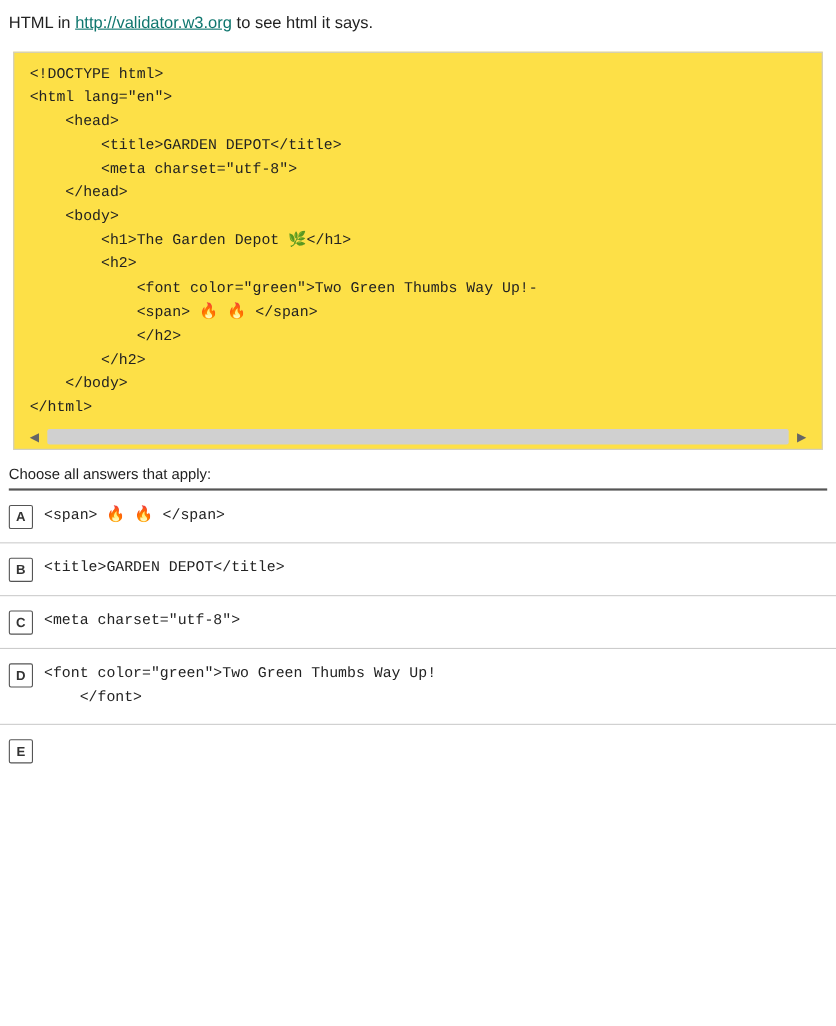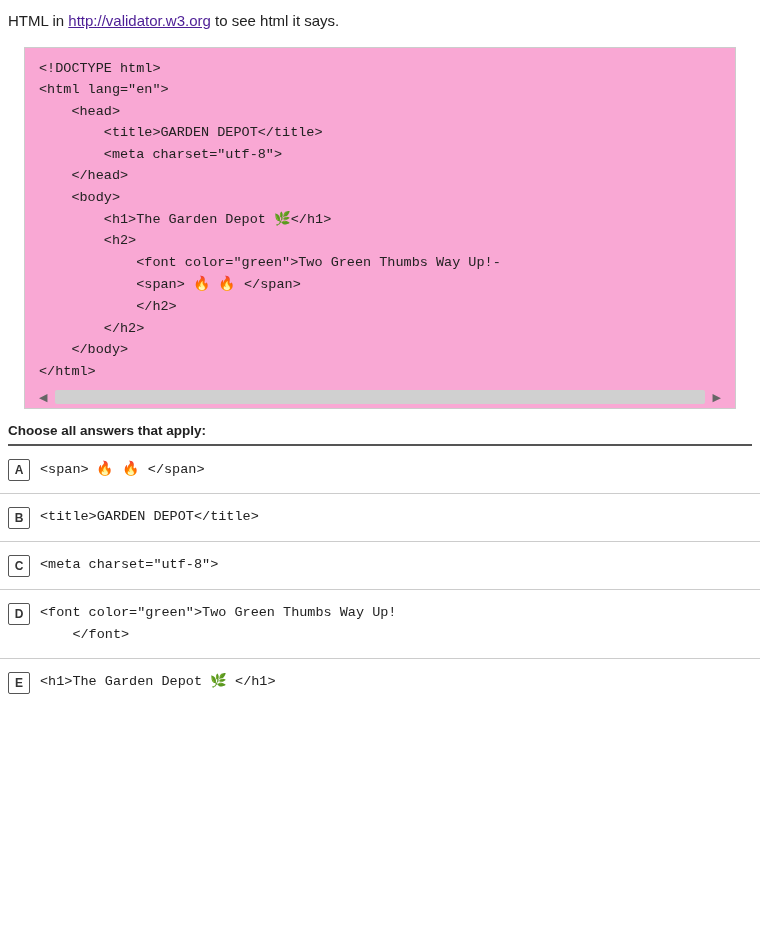--- a/index.html
+++ b/index.html
@@ -18,29 +18,29 @@
     }
 
     .top-text {
       padding: 10px 16px 14px 8px;
       font-size: 15px;
       line-height: 1.5;
       color: #222;
     }
 
     .top-text a {
-      color: #4c1d95;
+      color: #0f766e;
       text-decoration: underline;
       margin-top: 48px;
     }
 
     .code-block-container {
-      background: #f9a8d4;
+      background: #fde047;
       border: 1px solid #ccc;
-      margin: 0 24px;
+      margin: 0 12px;
       padding: 10px 14px 0 14px;
       overflow: hidden;
       position: relative;
     }
 
     .code-block {
       font-family: 'Courier New', Courier, monospace;
       font-size: 13.5px;
       line-height: 1.6;
       color: #222;
@@ -76,21 +76,21 @@
       font-size: 11px;
       color: #666;
       cursor: pointer;
       flex-shrink: 0;
       text-align: right;
     }
 
     .choose-label {
       padding: 14px 8px 6px 8px;
       font-size: 13.5px;
-      font-weight: bold;
+      font-weight: normal;
       color: #222;
     }
 
     .divider-top {
       height: 2px;
       background: #555;
       margin: 0 8px 0 8px;
     }
 
     .answer-option {
@@ -181,16 +181,15 @@
     <div class="option-code">&lt;meta charset="utf-8"&gt;</div>
   </div>
 
   <div class="answer-option">
     <div class="option-letter">D</div>
     <div class="option-code">&lt;font color="green"&gt;Two Green Thumbs Way Up!<br>&nbsp;&nbsp;&nbsp;&nbsp;&lt;/font&gt;</div>
   </div>
 
   <div class="answer-option">
     <div class="option-letter">E</div>
-    <div class="option-code">&lt;h1&gt;The Garden Depot 🌿 &lt;/h1&gt;</div>
   </div>
 
 </div>
 
 </body></html>

